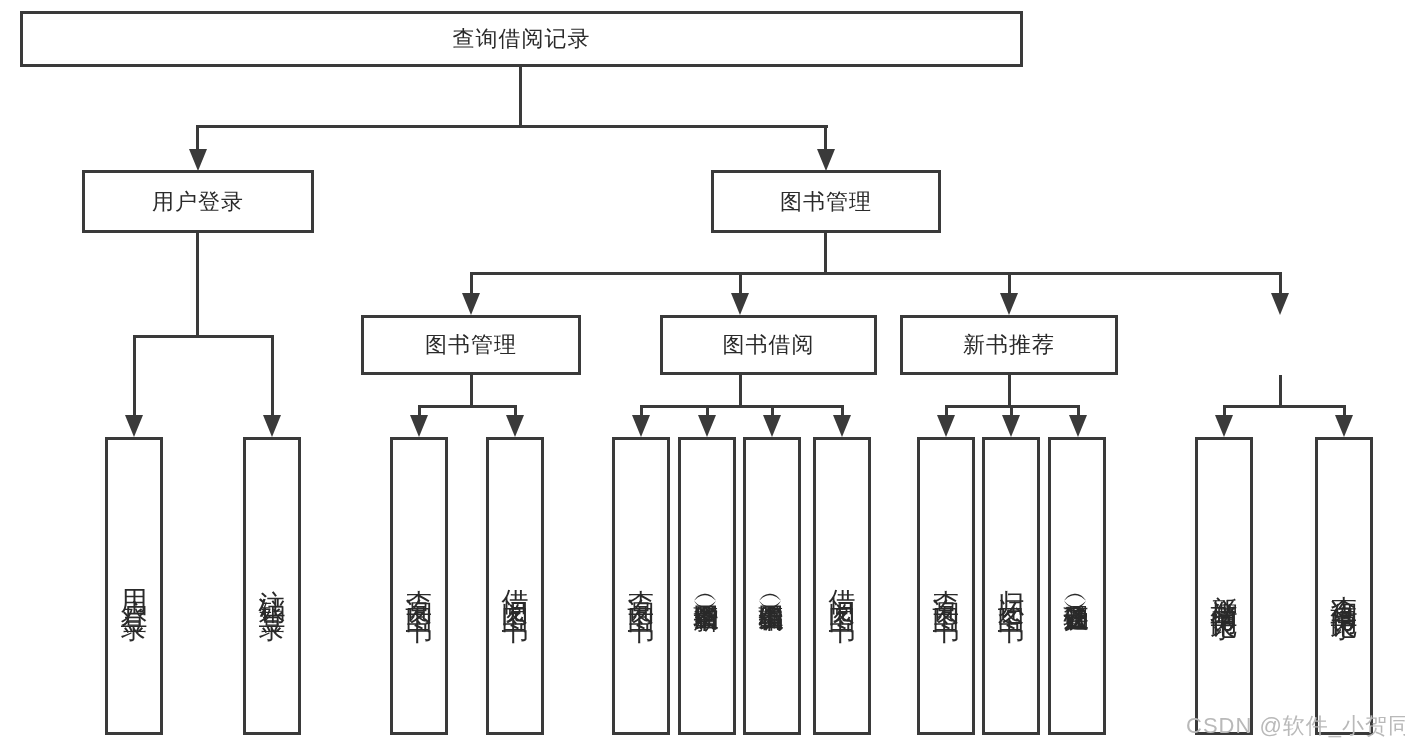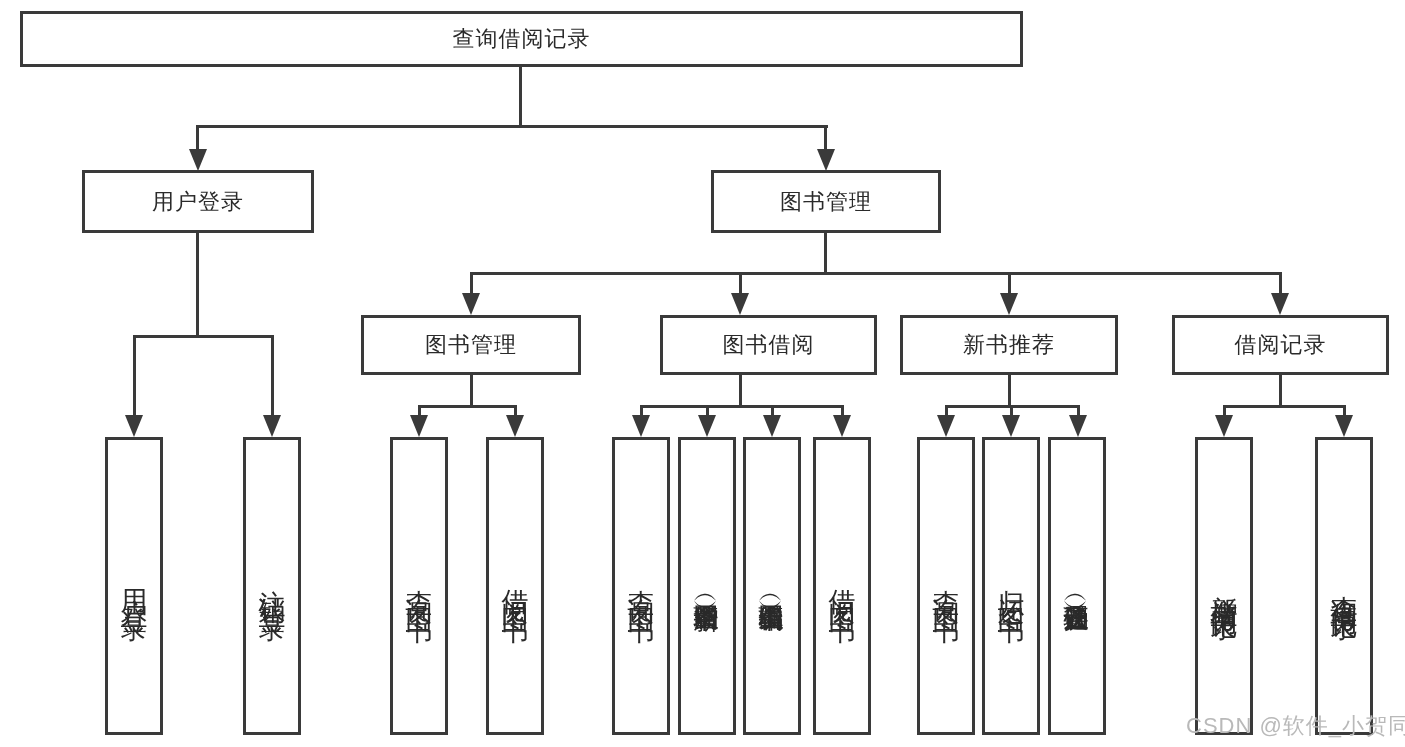--- a/index.html
+++ b/index.html
@@ -88,21 +88,20 @@
   <div class="line v" style="left:739px;  top:272px; height:22px;"></div>
   <div class="arrow" style="left:731px;  top:293px;"></div>
   <div class="line v" style="left:1008px; top:272px; height:22px;"></div>
   <div class="arrow" style="left:1000px; top:293px;"></div>
   <div class="line v" style="left:1279px; top:272px; height:22px;"></div>
   <div class="arrow" style="left:1271px; top:293px;"></div>
 
   <div class="box hbox" style="left:361px; top:315px; width:220px; height:60px;">图书管理</div>
   <div class="box hbox" style="left:632px; top:315px; width:217px; height:60px;margin-left:28px;">图书借阅</div>
   <div class="box hbox" style="left:900px; top:315px; width:218px; height:60px;">新书推荐</div>
-  <div class="box hbox" style="left:1172px; top:315px; width:217px; height:60px;">借阅记录</div>
 
   <div class="line v" style="left:470px; top:375px; height:30px;"></div>
   <div class="line h" style="left:418px; top:405px; width:99px;"></div>
   <div class="line v" style="left:418px; top:405px; height:11px;"></div>
   <div class="arrow" style="left:410px; top:415px;"></div>
   <div class="line v" style="left:514px; top:405px; height:11px;"></div>
   <div class="arrow" style="left:506px; top:415px;"></div>
 
   <div class="line v" style="left:739px; top:375px; height:30px;"></div>
   <div class="line h" style="left:640px; top:405px; width:204px;"></div>

